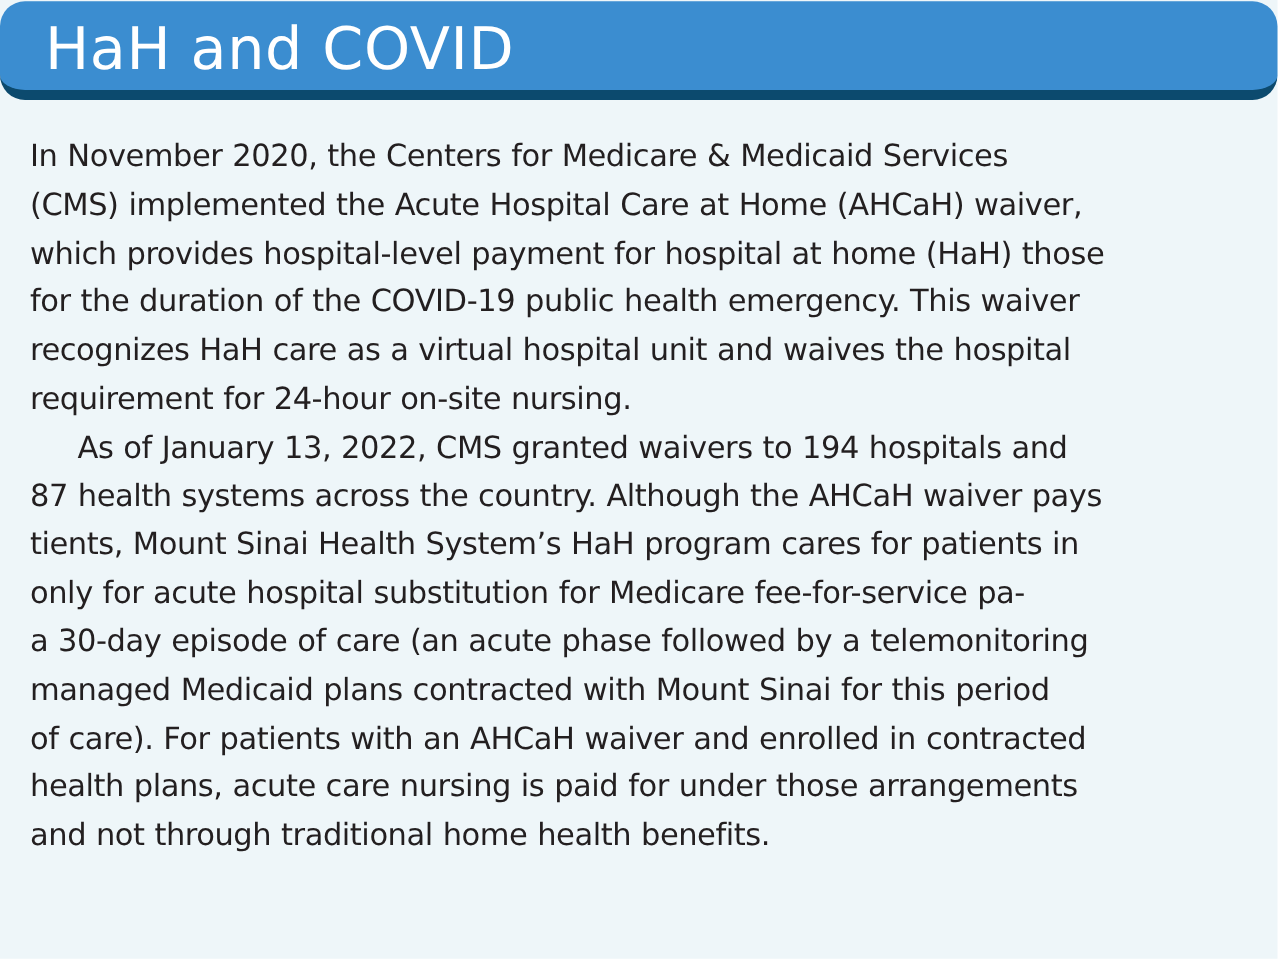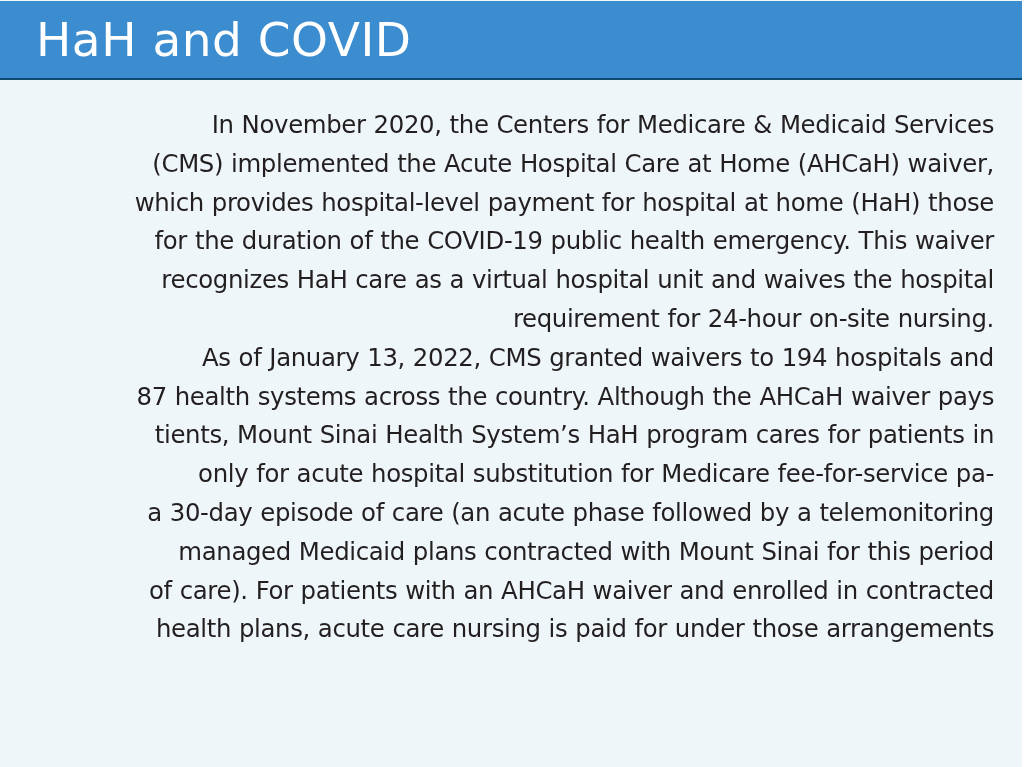--- a/index.html
+++ b/index.html
@@ -18,42 +18,42 @@
       height: 767px;
       background: #eef6f9;
     }
     .box-header {
       position: absolute;
       left: 0;
       top: 1px;
       width: 1022px;
       height: 79px;
       background: #3b8dd0;
-      border-bottom: 2px solid #0c4a6e;
+      border-bottom: 8px solid #0c4a6e;
       box-sizing: border-box;
+      border-radius: 20px;
     }
     .box-title {
       position: absolute;
       left: 36px;
       top: 4px;
       margin: 0;
       color: #ffffff;
       font-family: "DejaVu Sans", sans-serif;
       font-weight: normal;
       font-size: 47px;
       line-height: 70px;
       letter-spacing: 0.5px;
       white-space: nowrap;
     }
     .box-body {
       position: absolute;
-      left: 34px;
+      left: 24px;
       top: 106px;
       width: 960px;
-      text-align: right;
     }
     .line {
       display: block;
       height: 38.8px;
       line-height: 38.8px;
       font-family: "DejaVu Sans", sans-serif;
       font-size: 24.4px;
       color: #231f20;
       white-space: nowrap;
       letter-spacing: -0.35px;
@@ -85,16 +85,17 @@
 
     <div>
       <span class="line indent">As of January 13, 2022, CMS granted waivers to 194 hospitals and</span>
       <span class="line">87 health systems across the country. Although the AHCaH waiver pays</span>
       <span class="line">tients, Mount Sinai Health System’s HaH program cares for patients in</span>
       <span class="line">only for acute hospital substitution for Medicare fee-for-service pa-</span>
       <span class="line">a 30-day episode of care (an acute phase followed by a telemonitoring</span>
       <span class="line">managed Medicaid plans contracted with Mount Sinai for this period</span>
       <span class="line">of care). For patients with an AHCaH waiver and enrolled in contracted</span>
       <span class="line">health plans, acute care nursing is paid for under those arrangements</span>
+      <span class="line">and not through traditional home health benefits.</span>
     </div>
 
   </div>
 </div>
 
 </body></html>

